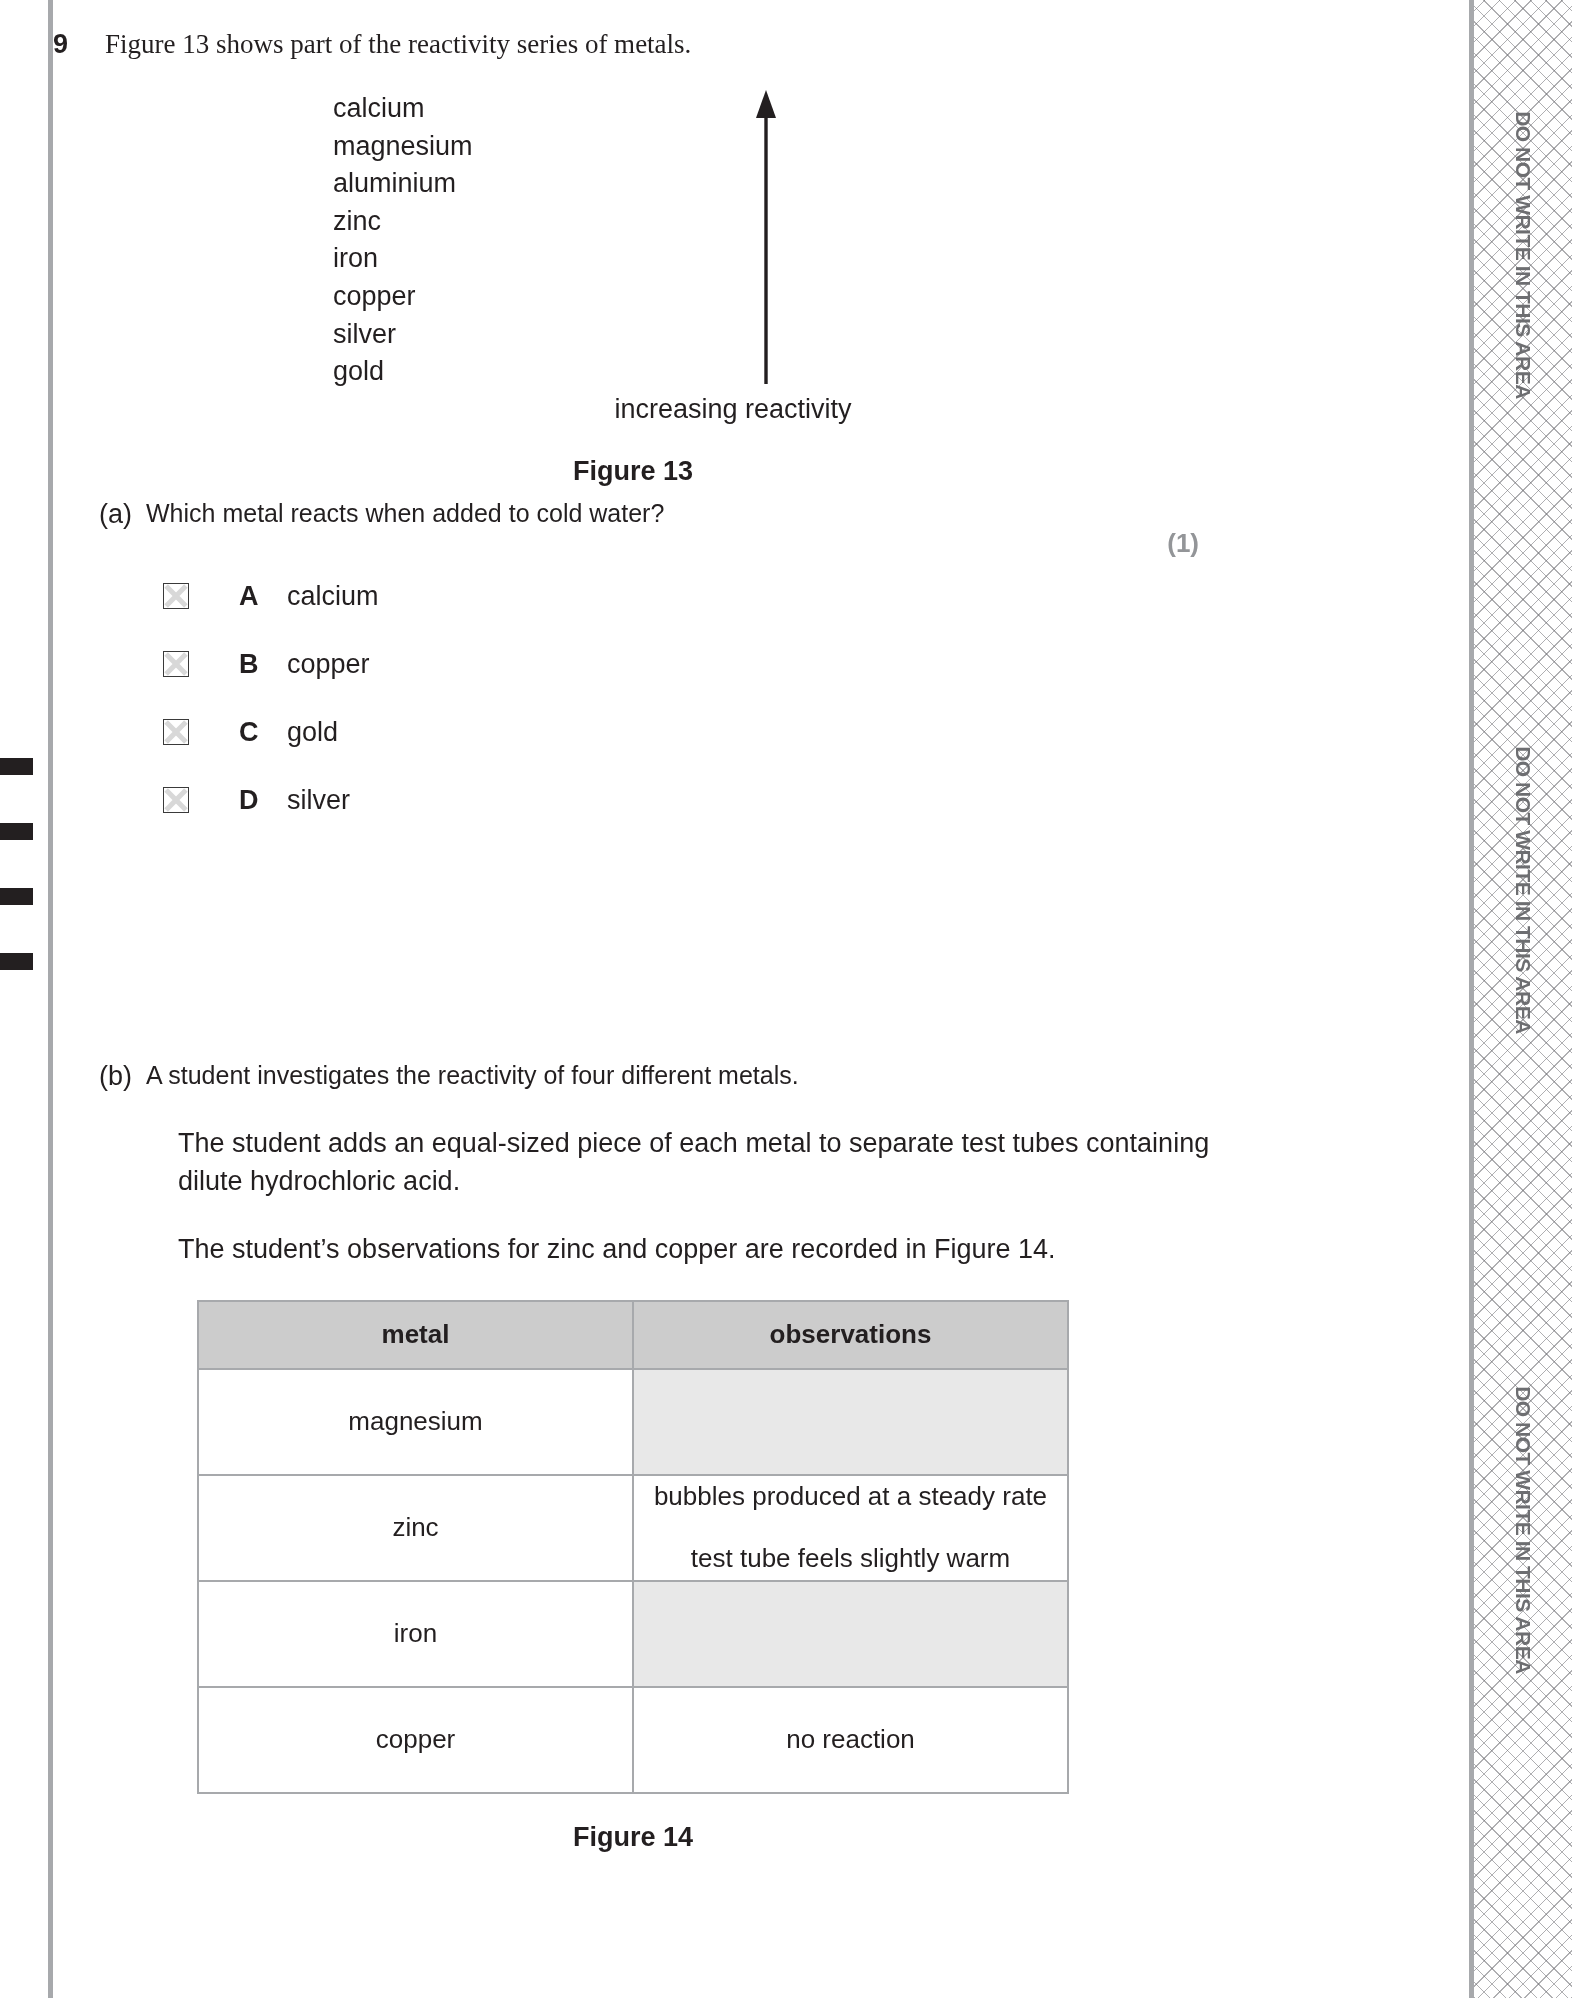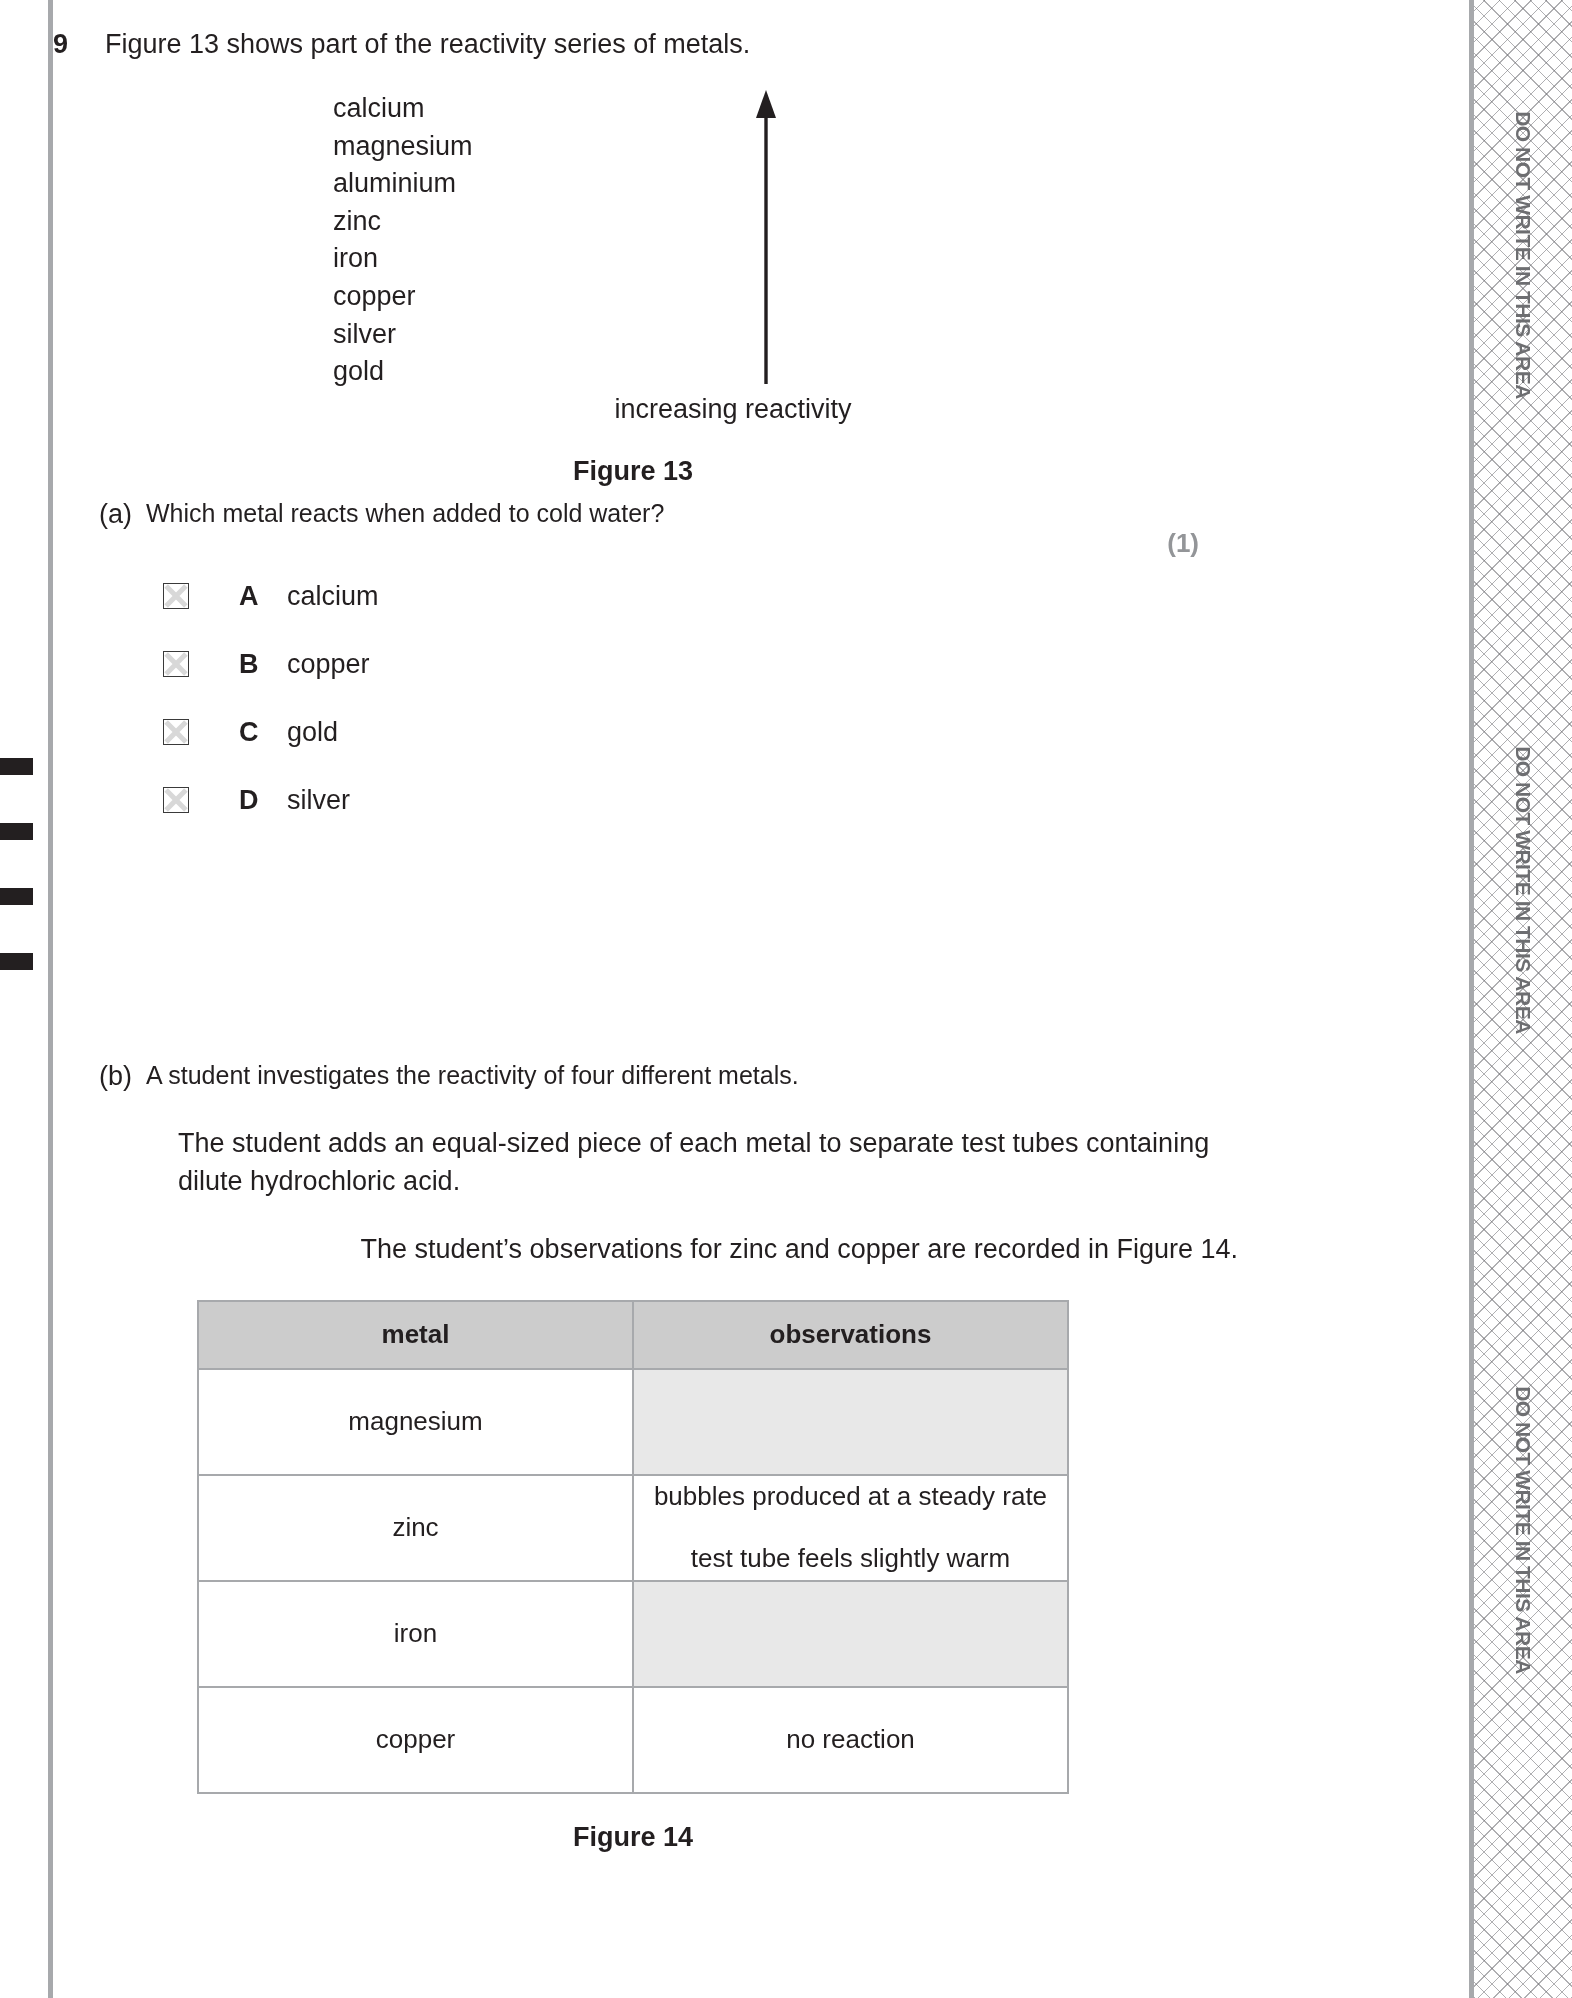--- a/index.html
+++ b/index.html
@@ -76,20 +76,21 @@
   }
   .q-number {
     width: 52px;
     font-size: 27px;
     font-weight: bold;
     line-height: 1.2;
   }
   .q-stem-text {
     font-size: 27px;
     line-height: 1.2;
+    font-family: Liberation Serif, serif;
   }
 
   
   .fig13 {
     position: absolute;
     left: 0; top: 84px;
     width: 1160px;
     height: 420px;
   }
   .metal-list {
@@ -193,21 +194,21 @@
     left: 0; top: 1060px;
     width: 1416px;
   }
   .b-para {
     margin-left: 125px;
     font-size: 27px;
     line-height: 38px;
     max-width: 1060px;
   }
   .b-para.gap1 { margin-top: 30px; }
-  .b-para.gap2 { margin-top: 30px; text-align: right; }
+  .b-para.gap2 { margin-top: 30px; }
 
   
   .fig14 {
     position: absolute;
     left: 0; top: 1300px;
     width: 1160px;
   }
   table.obs {
     margin: 0 auto;
     border-collapse: collapse;

